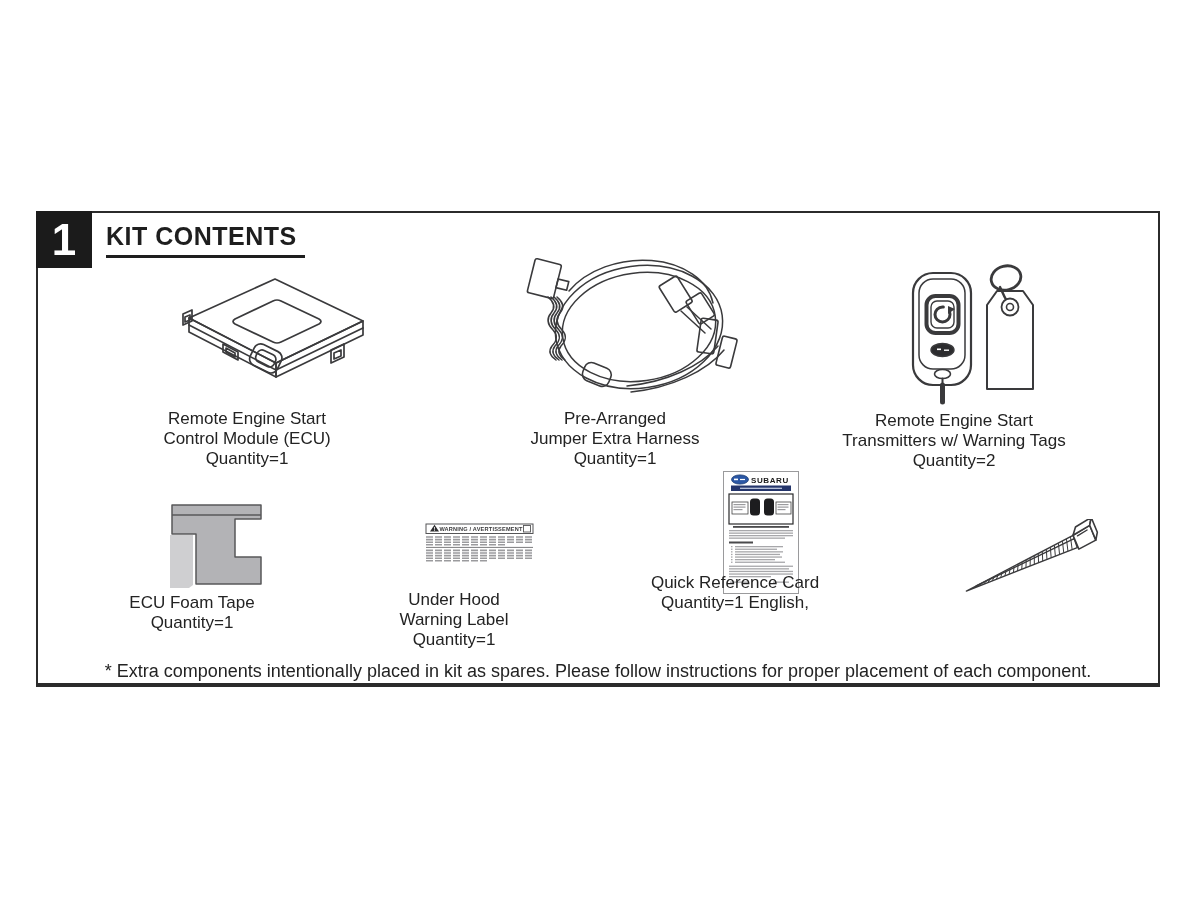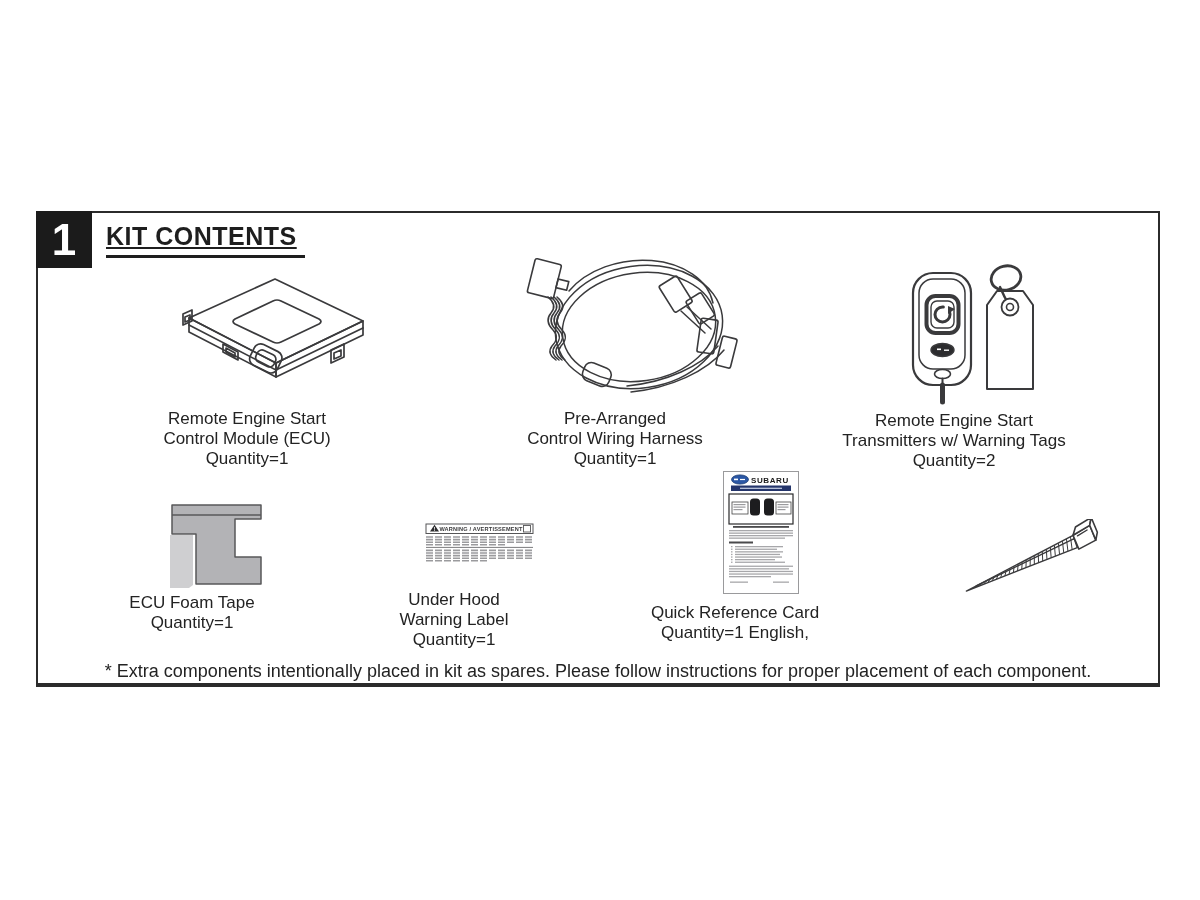--- a/index.html
+++ b/index.html
@@ -4,21 +4,21 @@
 <style>
   html,body{margin:0;padding:0;background:#fff;}
   .page{position:relative;width:1200px;height:900px;background:#ffffff;overflow:hidden;
         font-family:"Liberation Sans",sans-serif;color:#232323;}
   .kit-box{position:absolute;left:36px;top:211px;width:1124px;height:476px;
            border:2px solid #2b2b2b;border-bottom-width:4px;background:#fff;box-sizing:border-box;}
   .badge{position:absolute;left:-2px;top:-2px;width:56px;height:57px;background:#1b1b1b;
          display:flex;align-items:center;justify-content:center;}
   .badge span{color:#fff;font-size:44px;font-weight:bold;line-height:1;}
   .title{position:absolute;left:68px;top:9px;margin:0;font-size:25px;font-weight:bold;
-         letter-spacing:.5px;color:#1e1e1e;border-bottom:3px solid #1e1e1e;padding:0 8px 4px 0;text-decoration:underline;}
+         letter-spacing:.5px;color:#1e1e1e;border-bottom:3px solid #1e1e1e;padding:0 8px 4px 0;}
   figure{position:absolute;margin:0;padding-left:25px;}
   figure svg{display:block;}
   .cap{position:absolute;text-align:center;font-size:17px;line-height:20px;color:#232323;}
   .cap div{white-space:nowrap;}
   .shift-right{transform:translateX(30px);}
   .footnote{position:absolute;left:0;right:0;top:448px;margin:0;text-align:center;
             font-size:18px;color:#232323;}
   .lineart{stroke:#3a3a3c;fill:none;stroke-linejoin:round;stroke-linecap:round;}
 </style>
 </head>
@@ -78,21 +78,21 @@
           <rect x="150" y="26" width="21" height="31" rx="2" transform="rotate(-32 160 41)"></rect>
           <rect x="176" y="42" width="18" height="27" rx="2" transform="rotate(-32 185 55)"></rect>
           <rect x="184" y="66" width="17" height="34" rx="2" transform="rotate(8 192 83)"></rect>
           <rect x="204" y="84" width="15" height="30" rx="2" transform="rotate(14 211 99)"></rect>
           <rect x="68" y="112" width="28" height="19" rx="7" transform="rotate(22 82 121)"></rect>
         </g>
       </svg>
     </figure>
     <div class="cap" style="left:477px;top:196px;width:200px;">
       <div>Pre-Arranged</div>
-      <div>Control Wiring Harness</div>
+      <div>Jumper Extra Harness</div>
       <div>Quantity=1</div>
     </div>
 
     <figure style="left:842px;top:48px;">
       <svg width="142" height="144" viewBox="0 0 142 144">
         <g class="lineart">
           <ellipse cx="101" cy="17" rx="15" ry="12" stroke-width="2.8" transform="rotate(-14 101 17)"></ellipse>
           <g stroke-width="2" fill="#fff">
             <path d="M92,30 H118 L128,44 V128 H82 V44 Z"></path>
           </g>
@@ -213,21 +213,21 @@
           <rect x="6" y="94.6" width="64" height="1.3"></rect>
             <rect x="6" y="97.2" width="60" height="1.3"></rect>
           <rect x="6" y="99.8" width="64" height="1.3"></rect>
             <rect x="6" y="102.4" width="64" height="1.3"></rect>
           <rect x="6" y="105" width="42" height="1.3"></rect>
           <rect x="7" y="110.5" width="18" height="1.3"></rect>
             <rect x="50" y="110.5" width="16" height="1.3"></rect>
         </g>
       </svg>
     </figure>
-    <div class="cap" style="left:587px;top:390px;width:220px;">
+    <div class="cap" style="left:587px;top:360px;width:220px;">
       <div>Quick Reference Card</div>
       <div>Quantity=1 English,</div>
     </div>
 
     <figure style="left:894px;top:306px;">
       <svg width="168" height="82" viewBox="0 0 168 82">
         <g class="lineart" stroke-width="1.4" transform="rotate(-19 84 40)">
           <polygon points="3,46 122,28 122,41 3,46" fill="#fff"></polygon>
           <line x1="14" y1="44.4" x2="122" y2="31.5"></line>
           <g id="tie-ribs" stroke-width="0.9">

